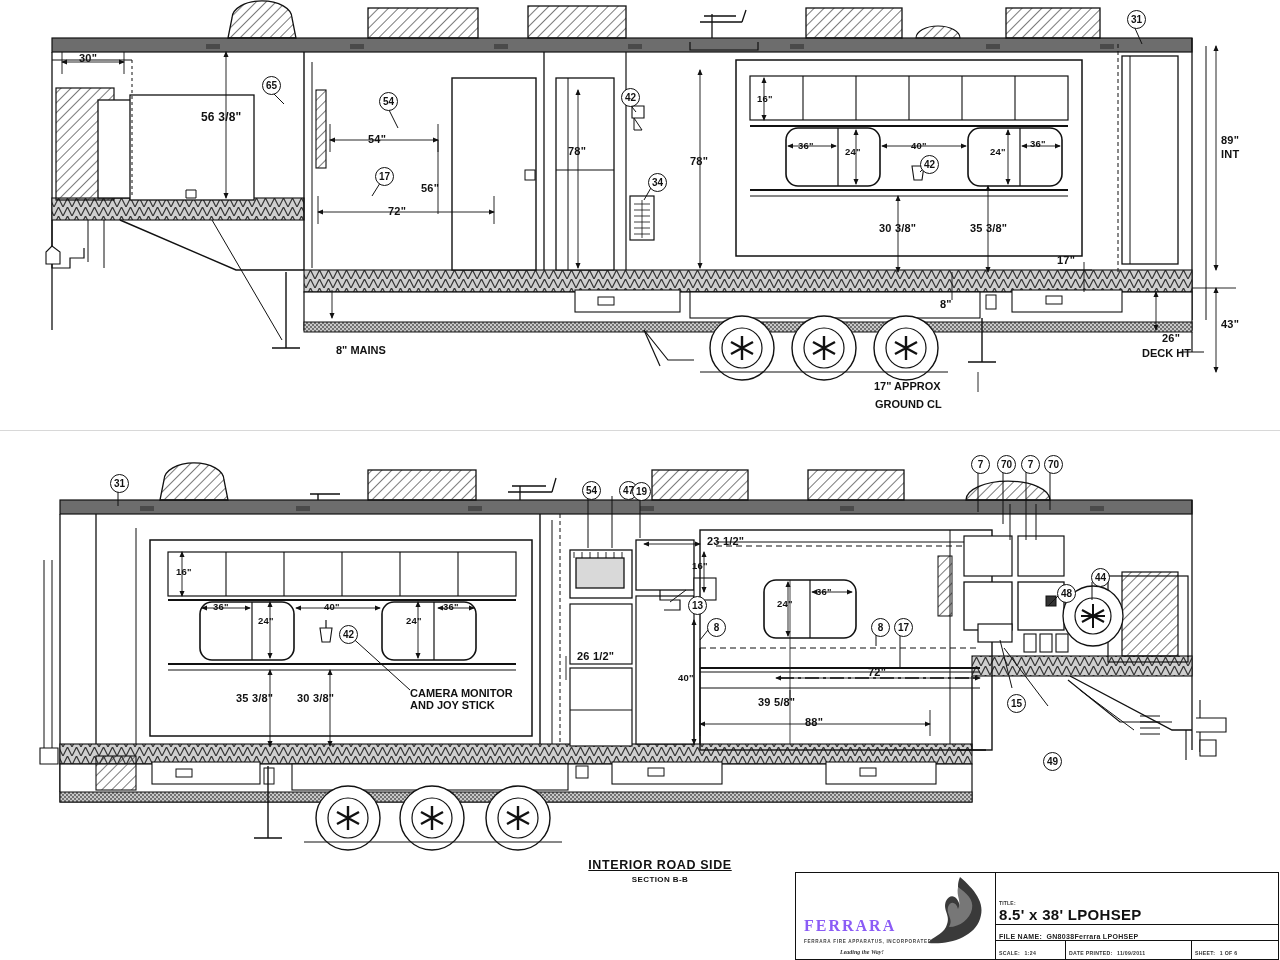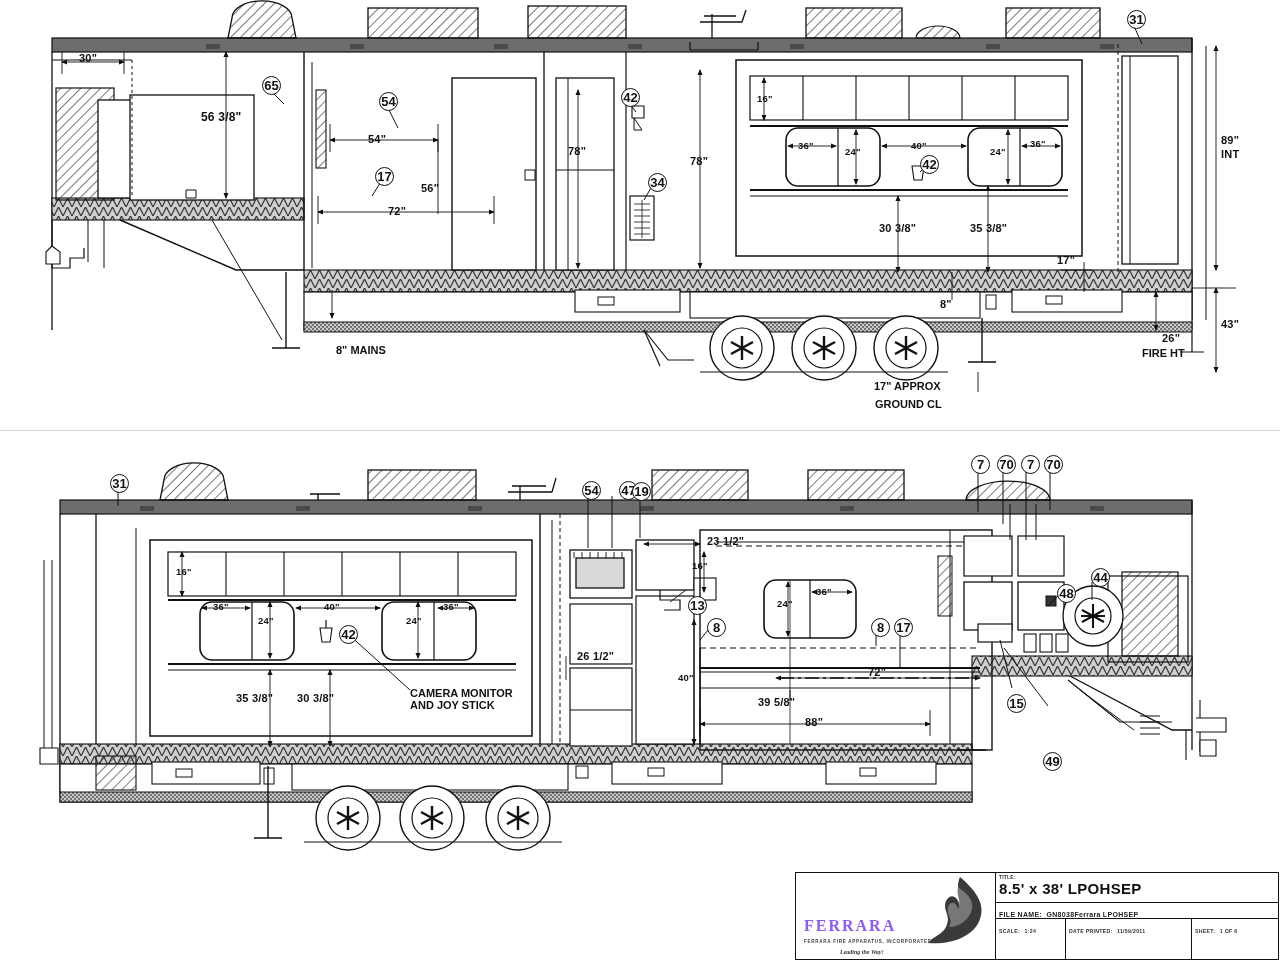--- a/index.html
+++ b/index.html
@@ -11,21 +11,21 @@
   .dim{position:absolute;font-size:11px;font-weight:bold;letter-spacing:.2px;
        color:#111;white-space:nowrap;}
   .dim.sm{font-size:9.5px;}
   .dim.lg{font-size:12px;}
   .note{position:absolute;font-size:11px;font-weight:bold;color:#111;white-space:nowrap;line-height:1.15;}
   .seclabel{position:absolute;text-align:center;}
   .seclabel .t1{font-size:12.5px;font-weight:bold;letter-spacing:.6px;
         text-decoration:underline;color:#111;}
   .seclabel .t2{font-size:8px;font-weight:bold;letter-spacing:.4px;color:#111;margin-top:3px;}
   .balloon{position:absolute;width:17px;height:17px;border:1.4px solid #111;border-radius:50%;
-      background:#fff;font-size:13px;font-weight:bold;display:flex;align-items:center;
+      background:#fff;font-size:10px;font-weight:bold;display:flex;align-items:center;
       justify-content:center;color:#111;}
   
   .tb{position:absolute;left:795px;top:872px;width:484px;height:88px;background:#fff;
       border:1.6px solid #111;box-sizing:border-box;display:flex;}
   .tb-logo{width:200px;border-right:1.6px solid #111;position:relative;box-sizing:border-box;}
   .tb-right{flex:1;display:flex;flex-direction:column;box-sizing:border-box;}
   .tb-row{border-bottom:1.1px solid #111;box-sizing:border-box;position:relative;display:flex;}
   .tb-row:last-child{border-bottom:none;}
   .tb-cell{border-right:1.1px solid #111;box-sizing:border-box;position:relative;
       padding:0 3px;overflow:hidden;}
@@ -478,21 +478,21 @@
 <div class="dim sm" style="left:990px;top:146px;">24"</div>
 <div class="dim sm" style="left:1030px;top:138px;">36"</div>
 <div class="dim" style="left:879px;top:222px;">30 3/8"</div>
 <div class="dim" style="left:970px;top:222px;">35 3/8"</div>
 <div class="dim" style="left:1057px;top:254px;">17"</div>
 <div class="dim" style="left:940px;top:298px;">8"</div>
 <div class="dim" style="left:1221px;top:134px;">89"</div>
 <div class="dim" style="left:1221px;top:148px;">INT</div>
 <div class="dim" style="left:1221px;top:318px;">43"</div>
 <div class="dim" style="left:1162px;top:332px;">26"</div>
-<div class="note" style="left:1142px;top:347px;">FIRE HT</div>
+<div class="note" style="left:1142px;top:347px;">DECK HT</div>
 <div class="note" style="left:336px;top:344px;">8" MAINS</div>
 <div class="note" style="left:874px;top:380px;">17" APPROX</div>
 <div class="note" style="left:875px;top:398px;">GROUND CL</div>
 
 
 <div class="dim sm" style="left:176px;top:566px;">16"</div>
 <div class="dim sm" style="left:213px;top:601px;">36"</div>
 <div class="dim sm" style="left:258px;top:615px;">24"</div>
 <div class="dim sm" style="left:324px;top:601px;">40"</div>
 <div class="dim sm" style="left:406px;top:615px;">24"</div>
@@ -504,20 +504,24 @@
 <div class="dim" style="left:707px;top:535px;">23 1/2"</div>
 <div class="dim sm" style="left:692px;top:560px;">16"</div>
 <div class="dim" style="left:577px;top:650px;">26 1/2"</div>
 <div class="dim sm" style="left:678px;top:672px;">40"</div>
 <div class="dim sm" style="left:777px;top:598px;">24"</div>
 <div class="dim sm" style="left:816px;top:586px;">36"</div>
 <div class="dim" style="left:868px;top:666px;">72"</div>
 <div class="dim" style="left:758px;top:696px;">39 5/8"</div>
 <div class="dim" style="left:805px;top:716px;">88"</div>
 
+<div class="seclabel" style="left:565px;top:858px;width:190px;">
+  <div class="t1">INTERIOR ROAD SIDE</div>
+  <div class="t2">SECTION B-B</div>
+</div>
 
 <div id="balloon-layer">
       <div class="balloon" style="left: 262px; top: 76px;">65</div>
       <div class="balloon" style="left: 379px; top: 92px;">54</div>
       <div class="balloon" style="left: 375px; top: 167px;">17</div>
       <div class="balloon" style="left: 621px; top: 88px;">42</div>
       <div class="balloon" style="left: 648px; top: 173px;">34</div>
       <div class="balloon" style="left: 920px; top: 155px;">42</div>
       <div class="balloon" style="left: 1127px; top: 10px;">31</div>
       <div class="balloon" style="left: 110px; top: 474px;">31</div>
@@ -546,21 +550,21 @@
                C26 60 16 62 12 68 C34 70 58 62 64 44 C70 28 58 14 44 2 Z" fill="#3a3a3a"></path>
       <path d="M42 12 C40 22 46 26 42 34 C40 26 34 26 32 32 C30 40 38 44 33 52
                C44 52 54 44 56 34 C58 24 50 18 42 12 Z" fill="#777"></path>
     </svg>
     <div class="logo-word">FERRARA</div>
     <div class="logo-sub">FERRARA FIRE APPARATUS, INCORPORATED</div>
     <div class="logo-tag">Leading the Way!</div>
   </div>
 
   <div class="tb-right">
-    <div class="tb-row" style="height:30px;">
+    <div class="tb-row" style="height:30px;margin-top:26px;">
       <div class="tb-cell" style="flex:1;">
         <span class="tb-lab">TITLE:</span>
         <span class="tb-val">8.5' x 38' LPOHSEP</span>
       </div>
     </div>
 
 
     <div class="tb-row" style="height:16px;">
       <div class="tb-cell" style="flex:1;">
         <span class="tb-val sm">FILE NAME:</span>

